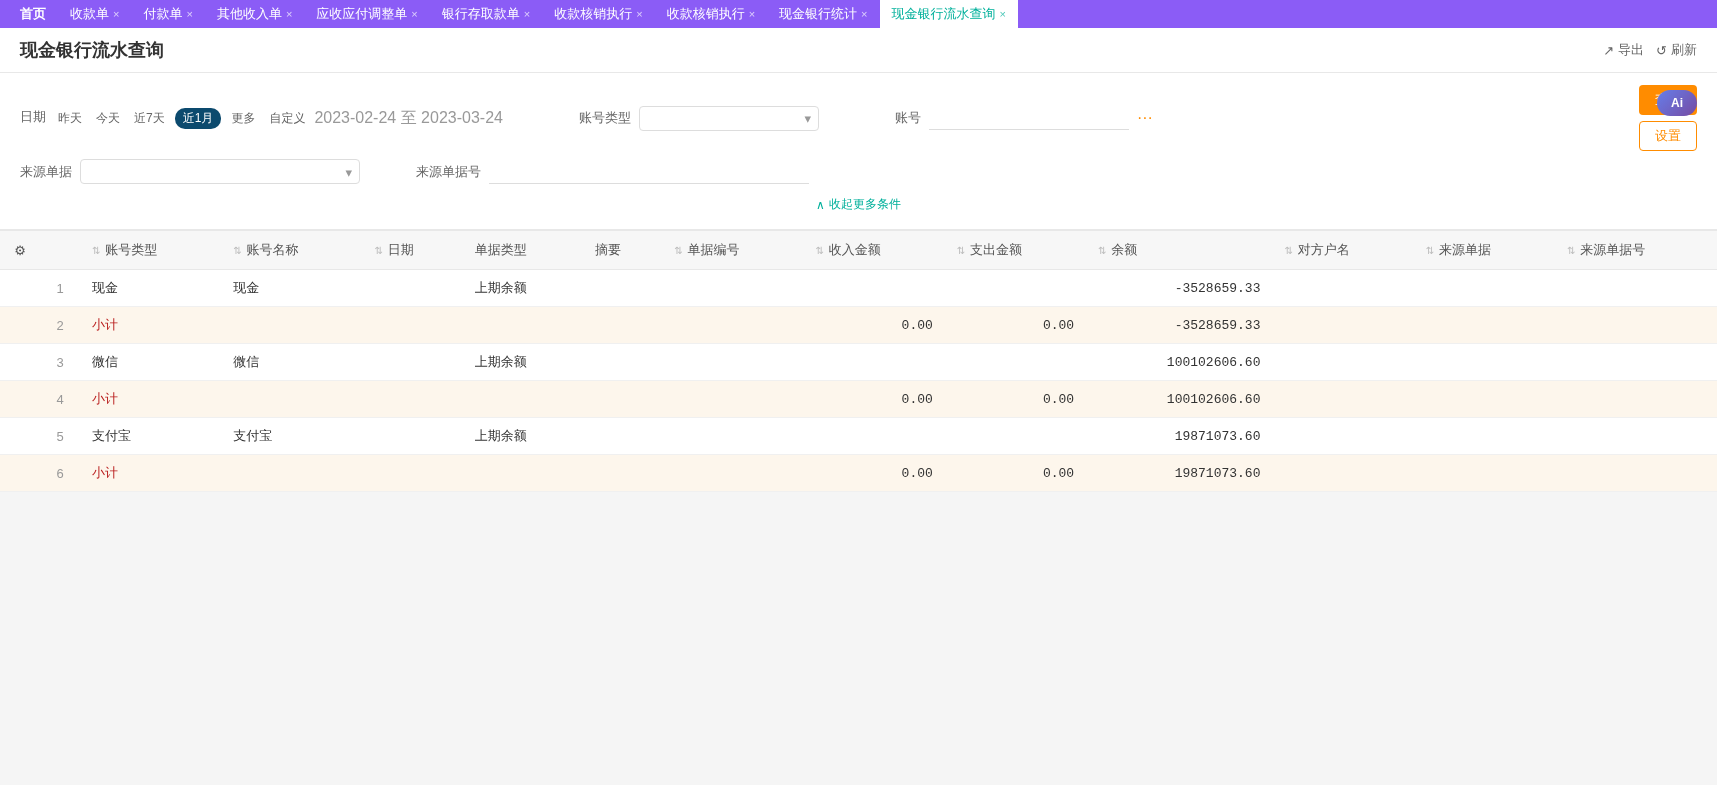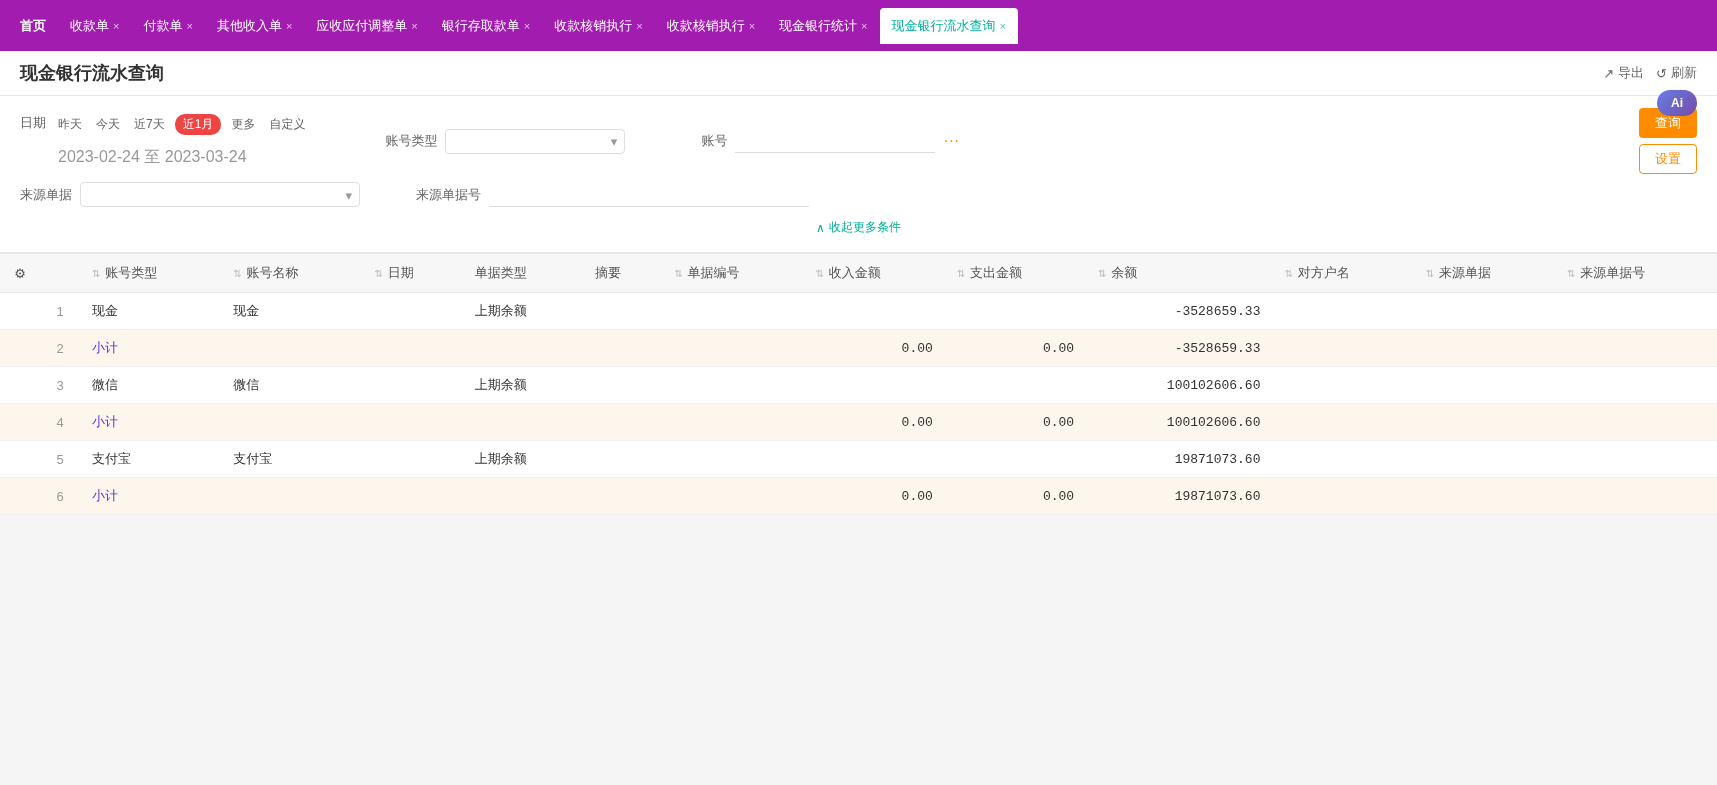--- a/index.html
+++ b/index.html
@@ -1,23 +1,23 @@
 <!DOCTYPE html>
 <html><head>
   <meta charset="utf-8">
   <style>
     * { box-sizing: border-box; margin: 0; padding: 0; }
     body { font-family: 'Microsoft YaHei', Arial, sans-serif; font-size: 13px; background: #f5f5f5; color: #333; }
 
     
     .top-nav {
-      background: #a21caf;
-      display: flex;
-      align-items: center;
-      height: 51px;
+      background: #8b5cf6;
+      display: flex;
+      align-items: center;
+      height: 28px;
       padding: 0 8px;
       overflow: hidden;
     }
     .nav-tab {
       color: #fff;
       padding: 0 12px;
       height: 36px;
       line-height: 36px;
       cursor: pointer;
       white-space: nowrap;
@@ -95,21 +95,21 @@
     .date-btn {
       font-size: 12px;
       color: #666;
       cursor: pointer;
       padding: 2px 4px;
       border-radius: 3px;
       border: none;
       background: none;
     }
     .date-btn.active {
-      background: #ef4444;
+      background: #0c4a6e;
       color: #fff;
       border-radius: 10px;
       padding: 2px 8px;
     }
     .date-range {
       color: #999;
       font-size: 16px;
       margin-left: 4px;
     }
     .filter-select {
@@ -234,21 +234,21 @@
     }
     .gear-th {
       width: 40px;
       text-align: center;
     }
     .amount-cell {
       text-align: right;
       font-family: Liberation Mono, monospace;
     }
     .subtotal-label {
-      color: #6d28d9;
+      color: #b91c1c;
     }
 
     
     .ai-badge {
       position: fixed;
       right: 20px;
       top: 90px;
       background: linear-gradient(135deg, #667eea, #764ba2);
       color: #fff;
       border-radius: 20px;
@@ -315,21 +315,21 @@
       <span>刷新</span>
     </button>
   </div>
 </div>
 
 <div class="filter-area">
   <div class="filter-row">
 
     <div style="display:flex;align-items:flex-start;gap:8px;">
       <span class="filter-label">日期</span>
-      <div style="display:flex;flex-direction:column;gap:12px;">
+      <div style="display:flex;flex-direction:row;gap:1px;">
         <div class="date-shortcuts" id="date-btns-container">
             <button class="date-btn">昨天</button>
             <button class="date-btn">今天</button>
             <button class="date-btn">近7天</button>
             <button class="date-btn active">近1月</button>
             <button class="date-btn">更多</button>
             <button class="date-btn">自定义</button>
           </div>
         <span class="date-range">2023-02-24 至 2023-03-24</span>
       </div>

